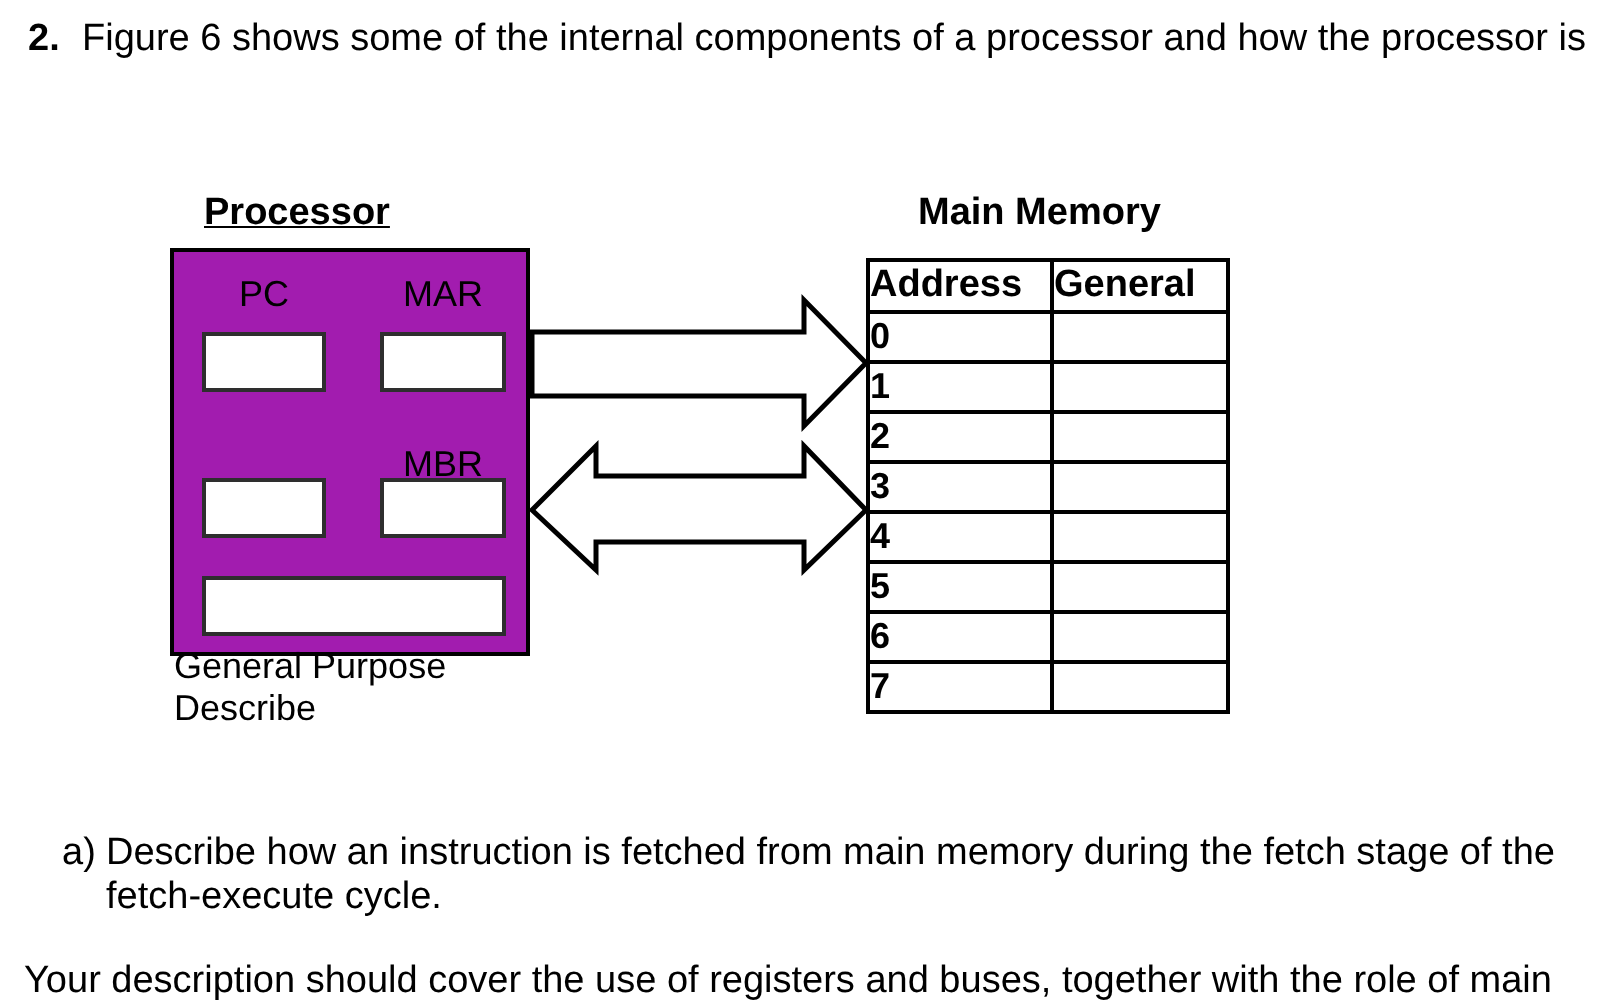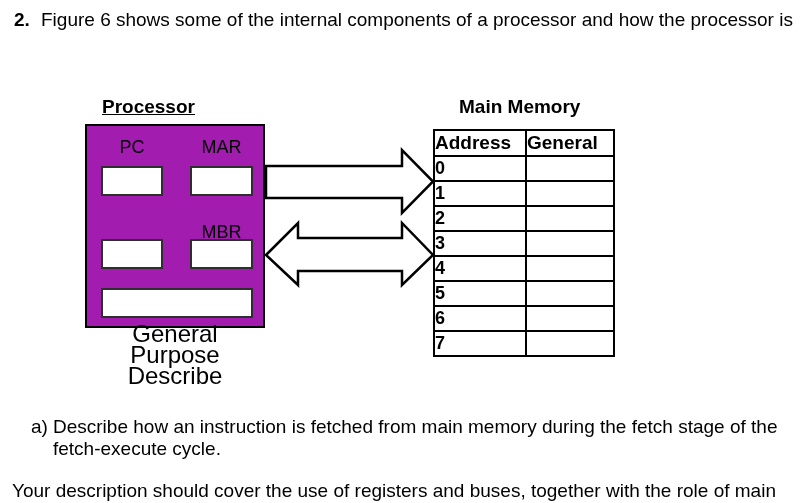--- a/index.html
+++ b/index.html
@@ -21,21 +21,21 @@
     left:85px;top:124px;width:180px;height:204px;
     border:2px solid #000;box-sizing:border-box;background:#a21caf;text-decoration:underline;
   }
   .reg-label{
     font-size:18px;text-align:center;line-height:20px;
   }
   .reg-box{
     border:2px solid #2e2e2e;box-sizing:border-box;background:#fff;
   }
   .gpr-text{
-    left:0;right:0;text-align:center;font-size:24px;line-height:21px;
+    left:0;right:0;text-align:left;font-size:18px;line-height:21px;
   }
 
   
   table.mem{
     position:absolute;left:433px;top:129px;
     border-collapse:collapse;table-layout:fixed;width:180px;
   }
   table.mem th, table.mem td{
     border:2px solid #000;
     text-align:left;vertical-align:middle;

